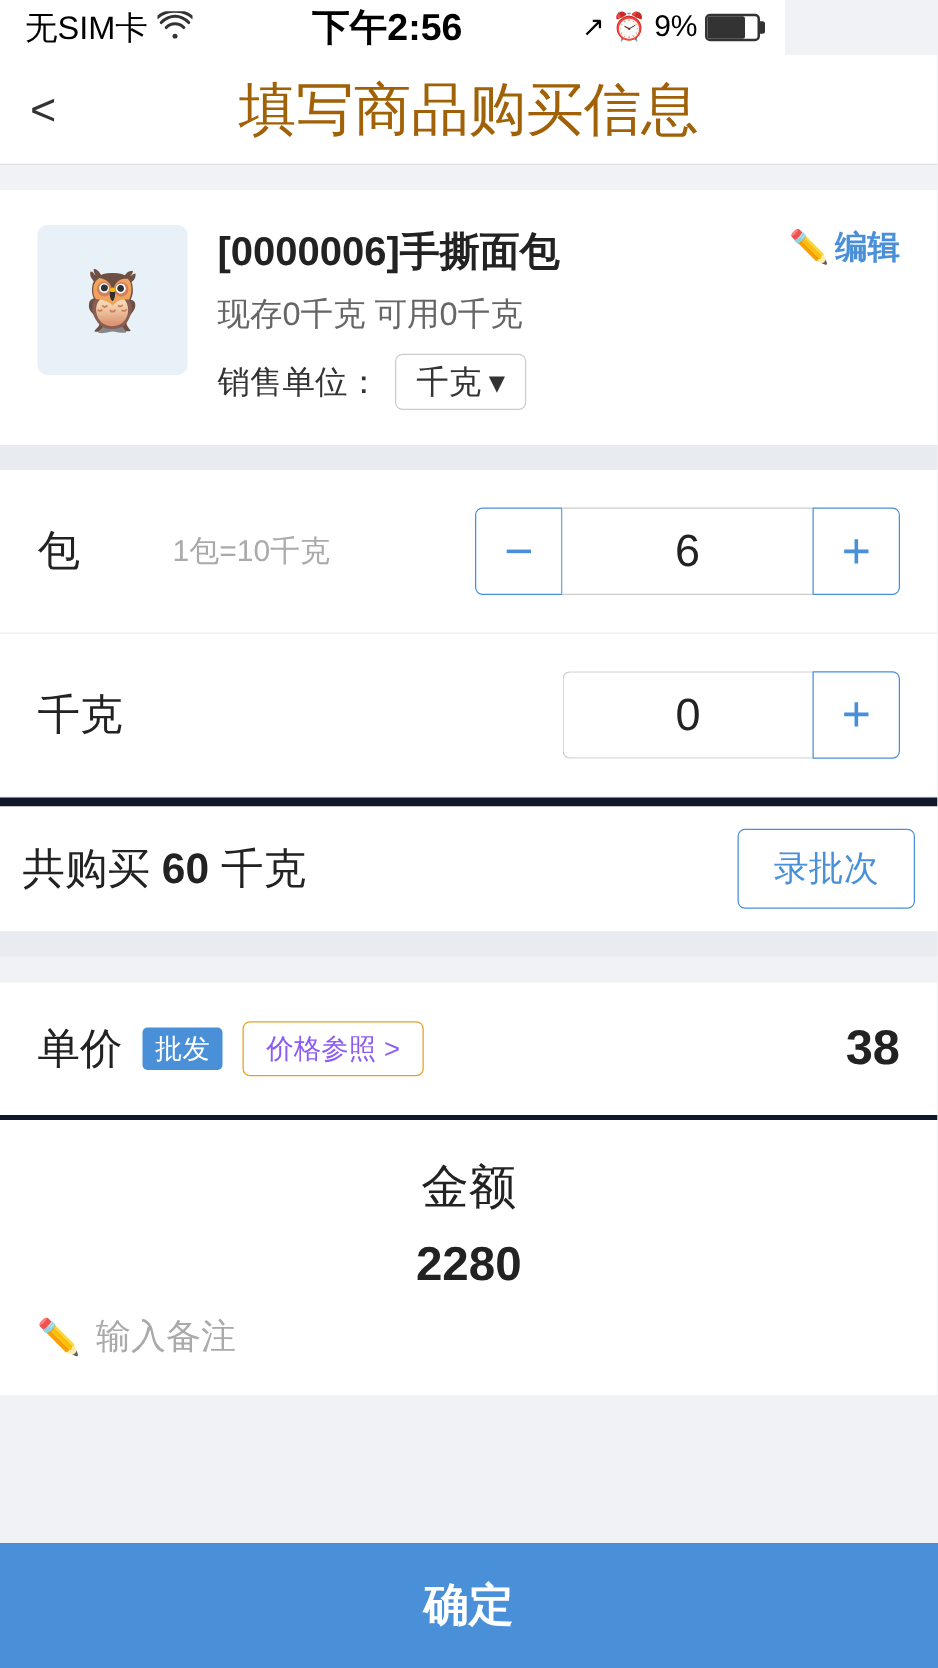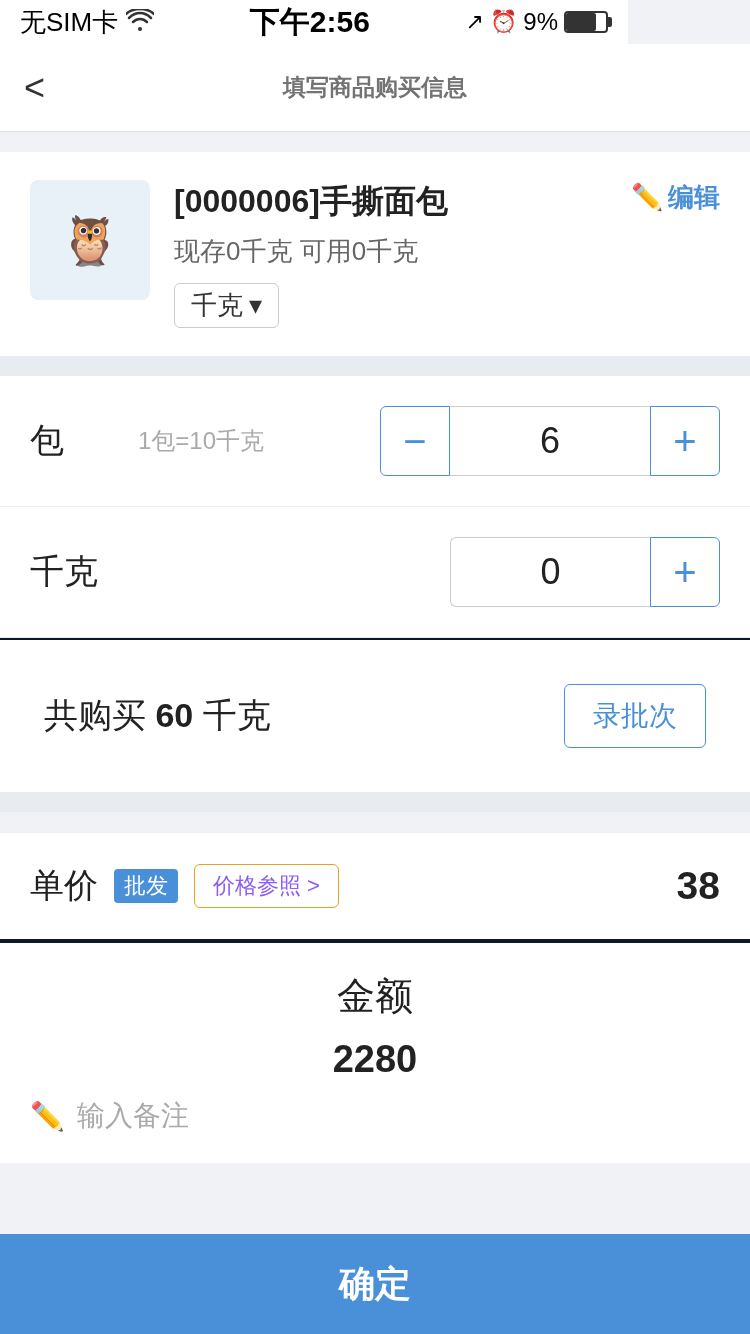--- a/index.html
+++ b/index.html
@@ -64,23 +64,23 @@
       border-bottom: 1px solid #e0e0e0;
     }
     .nav-back {
       position: absolute;
       left: 24px;
       font-size: 36px;
       color: #333;
       cursor: pointer;
     }
     .nav-title {
-      font-size: 23px;
-      font-weight: 700;
-      color: #737373;
+      font-size: 46px;
+      font-weight: 400;
+      color: #a16207;
     }
 
     
     .product-card {
       background: #fff;
       margin-top: 20px;
       padding: 28px 30px;
       display: flex;
       align-items: flex-start;
       gap: 24px;
@@ -209,25 +209,25 @@
       text-align: center;
       font-size: 36px;
       color: #222;
       background: #fff;
       outline: none;
     }
 
     
     .summary-row {
       background: #fff;
-      padding: 44px;
+      padding: 18px;
       display: flex;
       align-items: center;
       justify-content: space-between;
-      border-top: 2px solid #0f172a;
+      border-top: 7px solid #0f172a;
     }
     .summary-text {
       font-size: 34px;
       color: #222;
     }
     .summary-text span.highlight {
       font-weight: 700;
     }
     .batch-btn {
       border: 1.5px solid #4a90d9;
@@ -371,20 +371,21 @@
     <div class="product-info">
       <div class="product-name">
         <span>[0000006]手撕面包</span>
         <span class="edit-btn">
           <span>✏️</span>
           <span>编辑</span>
         </span>
       </div>
       <div class="product-stock">现存0千克   可用0千克</div>
       <div class="product-unit">
+        <span>销售单位：</span>
         <div class="unit-select">
           <span>千克</span>
           <span>▾</span>
         </div>
       </div>
     </div>
   </div>
 
   <div class="divider"></div>
 

